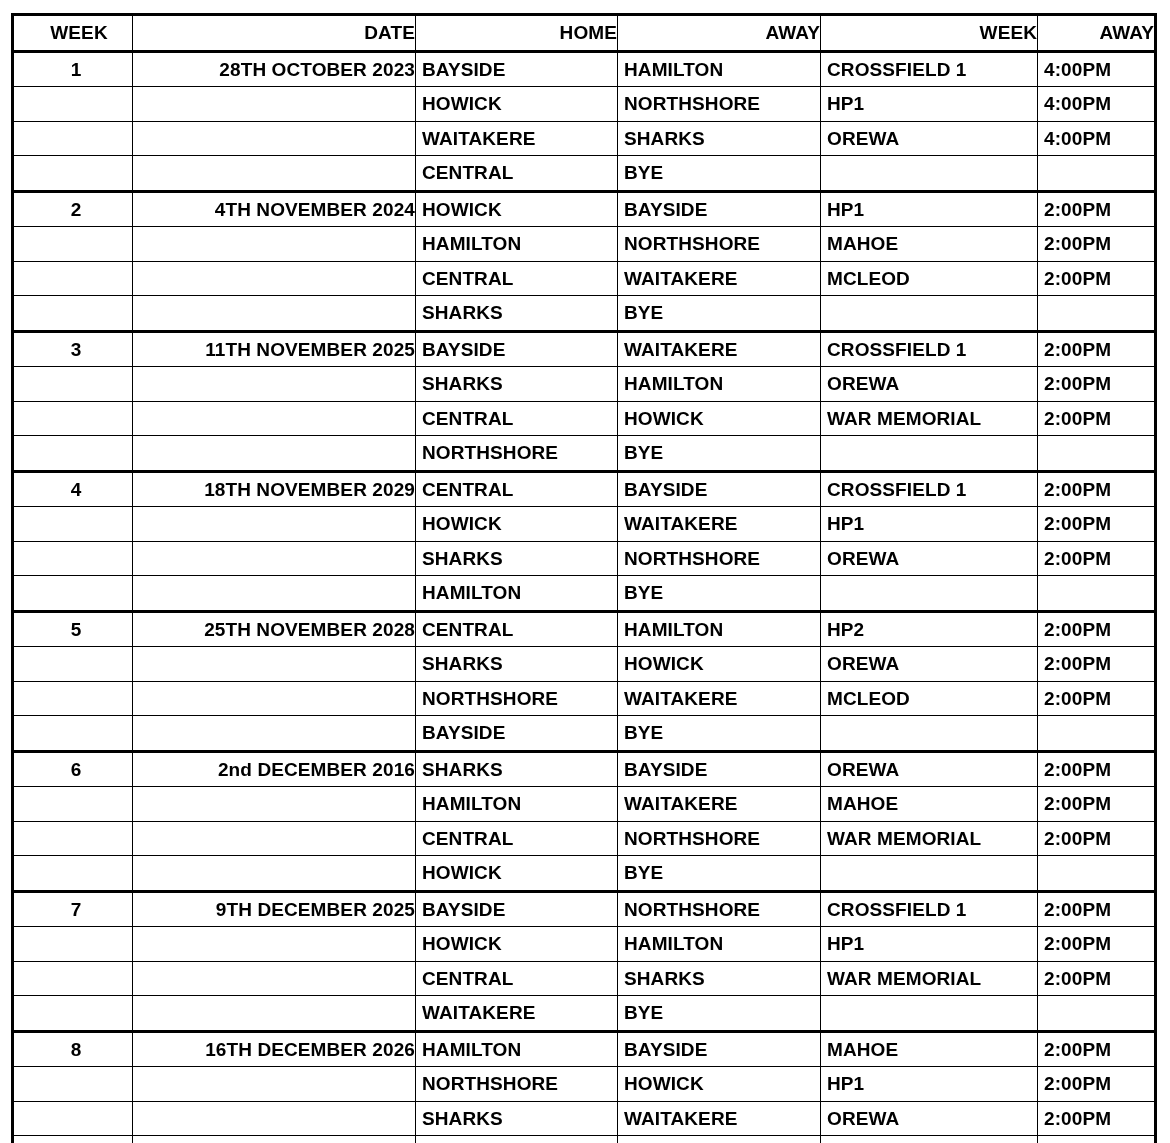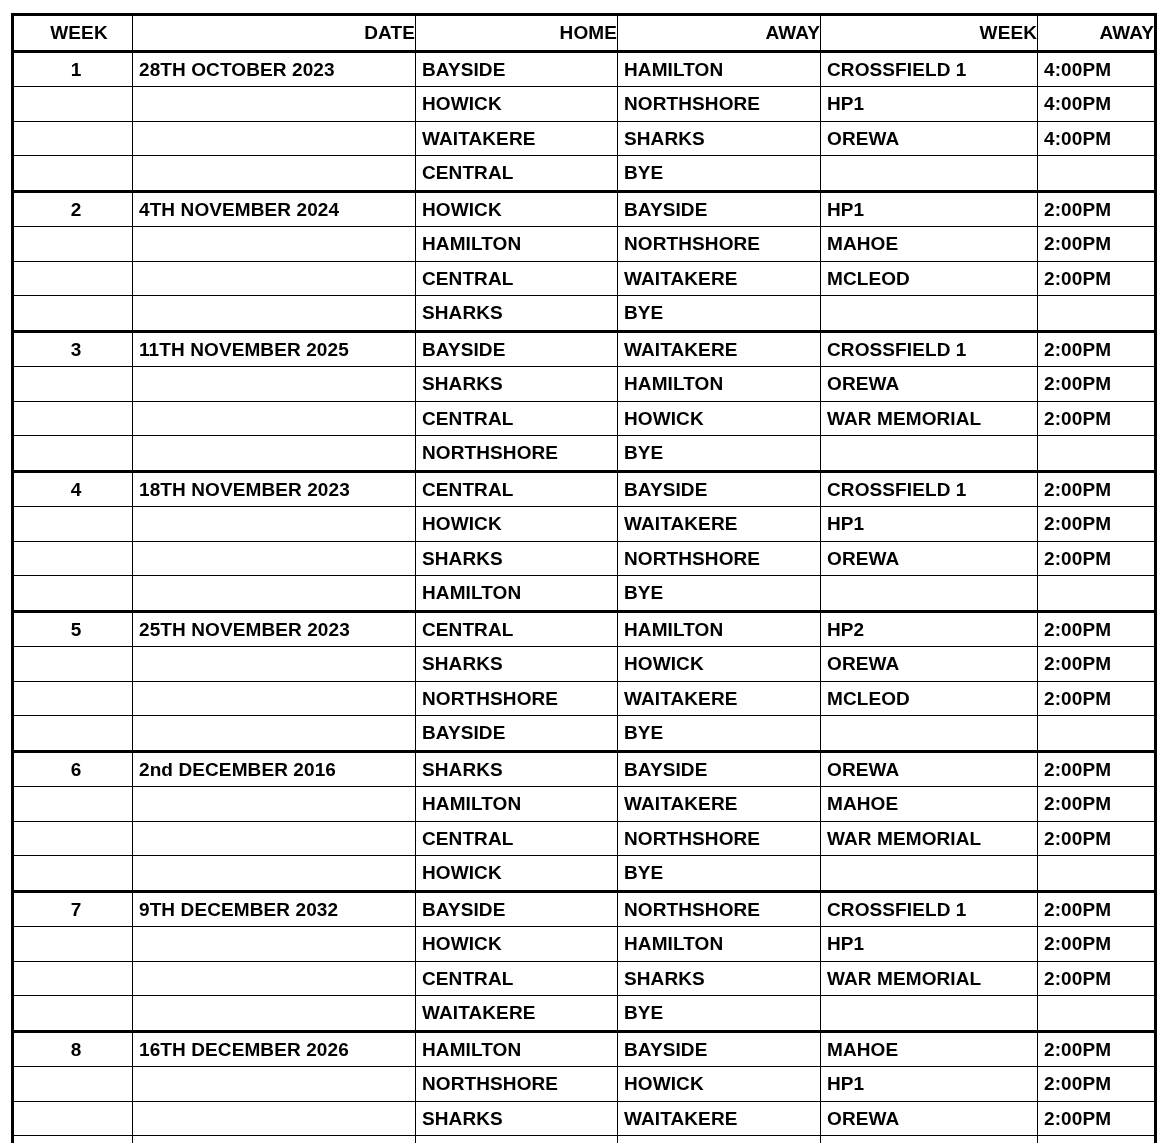--- a/index.html
+++ b/index.html
@@ -61,21 +61,21 @@
 
   
   thead th {
     border-bottom-width: 3.5px;
     text-align: right;
   }
   thead th.center { text-align: center; padding-left: 12px; }
 
   
   td.cell-week { text-align: center; padding-left: 0; }
-  td.cell-date { text-align: left; padding-left: 0; }
+  td.cell-date { text-align: right; padding-left: 0; }
 
   
   tr.group-start > td { border-top-width: 3.5px; }
 
   
   th.sep-left, td.sep-left { border-left-width: 3.5px; }
 </style>
 </head>
 <body>
 
@@ -191,21 +191,21 @@
         <tr>
           <td class="cell-week"></td>
           <td class="cell-date"></td>
           <td class="sep-left">NORTHSHORE</td>
           <td>BYE</td>
           <td></td>
           <td></td>
         </tr>
         <tr class="group-start">
           <td class="cell-week">4</td>
-          <td class="cell-date">18TH NOVEMBER 2023</td>
+          <td class="cell-date">18TH NOVEMBER 2029</td>
           <td class="sep-left">CENTRAL</td>
           <td>BAYSIDE</td>
           <td>CROSSFIELD 1</td>
           <td>2:00PM</td>
         </tr>
         <tr>
           <td class="cell-week"></td>
           <td class="cell-date"></td>
           <td class="sep-left">HOWICK</td>
           <td>WAITAKERE</td>
@@ -223,21 +223,21 @@
         <tr>
           <td class="cell-week"></td>
           <td class="cell-date"></td>
           <td class="sep-left">HAMILTON</td>
           <td>BYE</td>
           <td></td>
           <td></td>
         </tr>
         <tr class="group-start">
           <td class="cell-week">5</td>
-          <td class="cell-date">25TH NOVEMBER 2023</td>
+          <td class="cell-date">25TH NOVEMBER 2028</td>
           <td class="sep-left">CENTRAL</td>
           <td>HAMILTON</td>
           <td>HP2</td>
           <td>2:00PM</td>
         </tr>
         <tr>
           <td class="cell-week"></td>
           <td class="cell-date"></td>
           <td class="sep-left">SHARKS</td>
           <td>HOWICK</td>
@@ -287,21 +287,21 @@
         <tr>
           <td class="cell-week"></td>
           <td class="cell-date"></td>
           <td class="sep-left">HOWICK</td>
           <td>BYE</td>
           <td></td>
           <td></td>
         </tr>
         <tr class="group-start">
           <td class="cell-week">7</td>
-          <td class="cell-date">9TH DECEMBER 2032</td>
+          <td class="cell-date">9TH DECEMBER 2025</td>
           <td class="sep-left">BAYSIDE</td>
           <td>NORTHSHORE</td>
           <td>CROSSFIELD 1</td>
           <td>2:00PM</td>
         </tr>
         <tr>
           <td class="cell-week"></td>
           <td class="cell-date"></td>
           <td class="sep-left">HOWICK</td>
           <td>HAMILTON</td>

